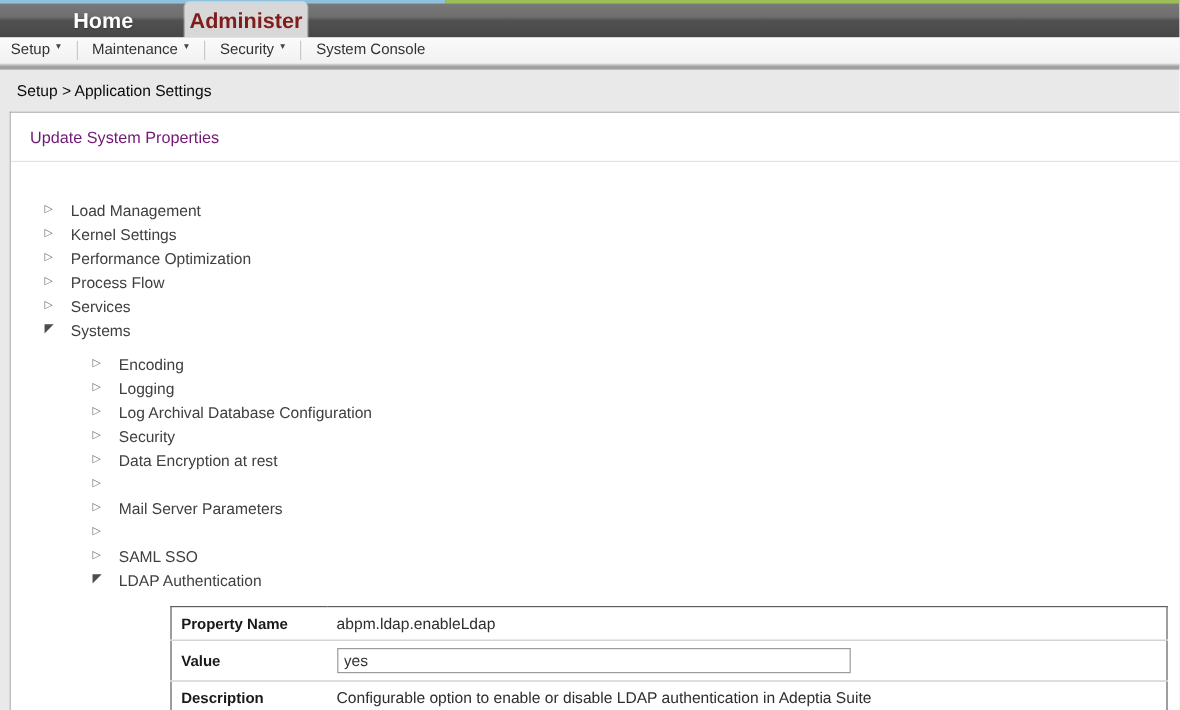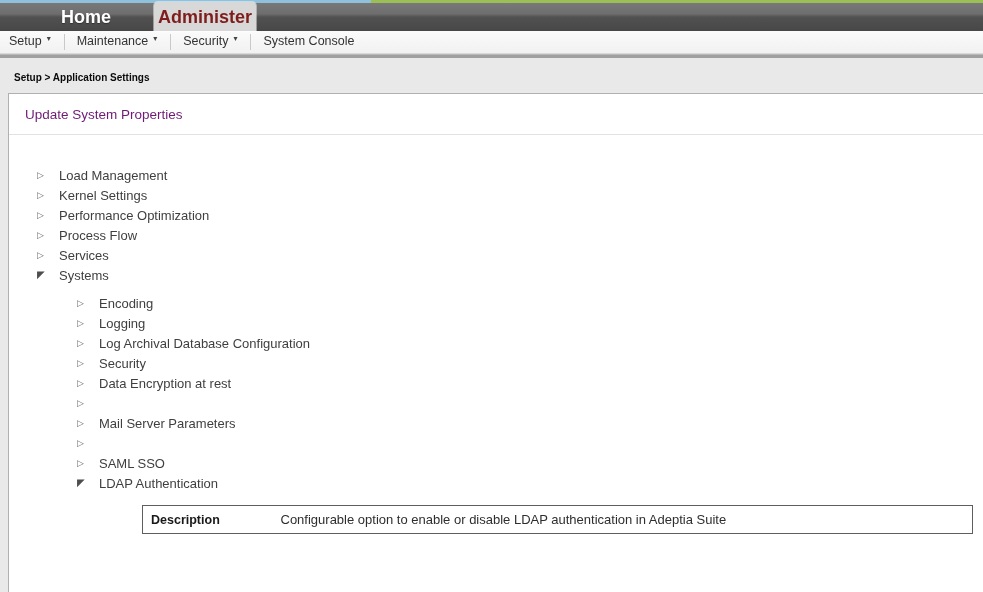--- a/index.html
+++ b/index.html
@@ -37,21 +37,21 @@
     font-size:12.5px; color:#333;
   }
   .snitem { display:flex; align-items:flex-start; padding:0 13px 0 0; margin-right:12px; border-right:1px solid #c9c9c9; height:16px; cursor:pointer; }
   .snitem:last-child { border-right:none; }
   .snitem .caret { font-size:8px; color:#444; margin-left:5px; font-family:"DejaVu Sans",sans-serif; }
 
   .gray-band { height:4px; background:#a0a0a0; border-top:1px solid #b9b9b9; }
 
   
   .breadcrumb-row { padding:9px 0 8px 14px; }
-  .breadcrumb { font-size:10px; font-weight:bold; color:#0a0a0a; }
+  .breadcrumb { font-size:13px; font-weight:normal; color:#0a0a0a; }
 
   
   .panel {
     margin-left:8px; width:975px; height:507px;
     background:#ffffff; border:1px solid #b0b0b0; border-right:none;
     overflow:hidden;
   }
   .panel-title { padding:13px 16px 12px 16px; font-size:13.5px; color:#701a75; border-bottom:1px solid #e2e2e2; }
 
   
@@ -175,20 +175,30 @@
       <div class="trow">
         <span class="tw e">◤</span>
         <span>LDAP Authentication</span>
       </div>
     </div>
   </div>
 
   <div class="ptable-wrap">
     <table class="ptable">
       <tbody>
+          <tr>
+        <td class="plabel">Property Name</td>
+        <td class="pvalue">abpm.ldap.enableLdap</td>
+      </tr>
+      <tr>
+        <td class="plabel">Value</td>
+        <td class="pvalue">
+          <input class="vinput" type="text" value="yes" style="">
+        </td>
+      </tr>
       <tr>
         <td class="plabel">Description</td>
         <td class="pvalue">Configurable option to enable or disable LDAP authentication in Adeptia Suite</td>
       </tr>
 
     </tbody>
       </table>
   </div>
 </div>
 

